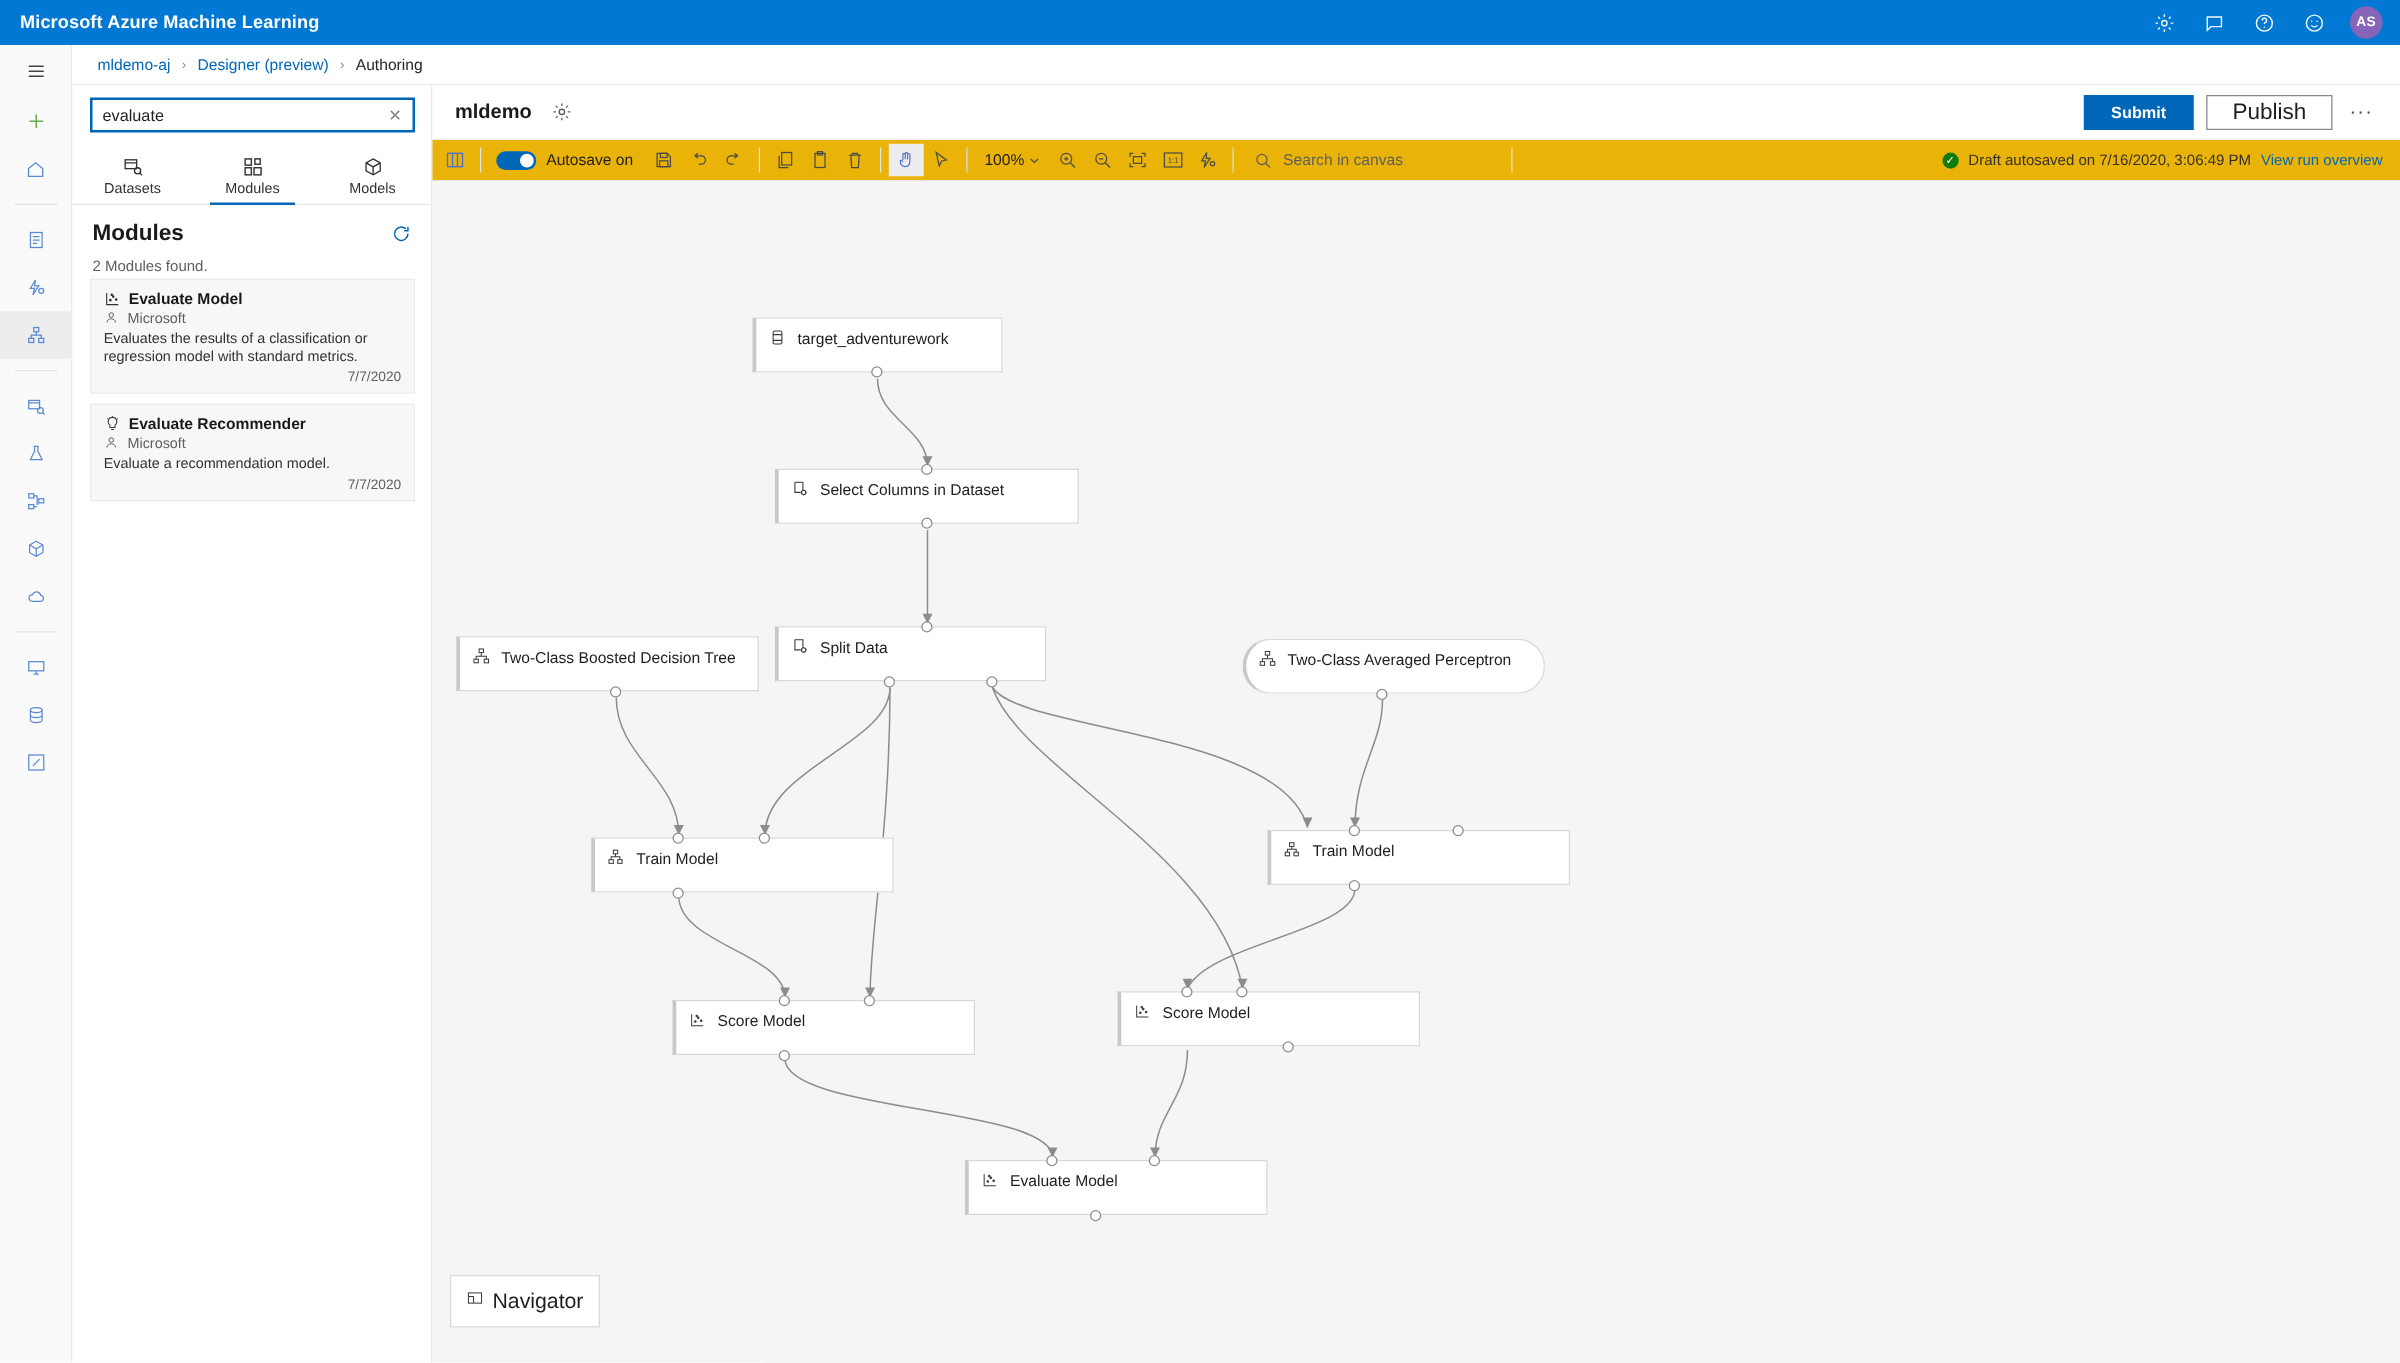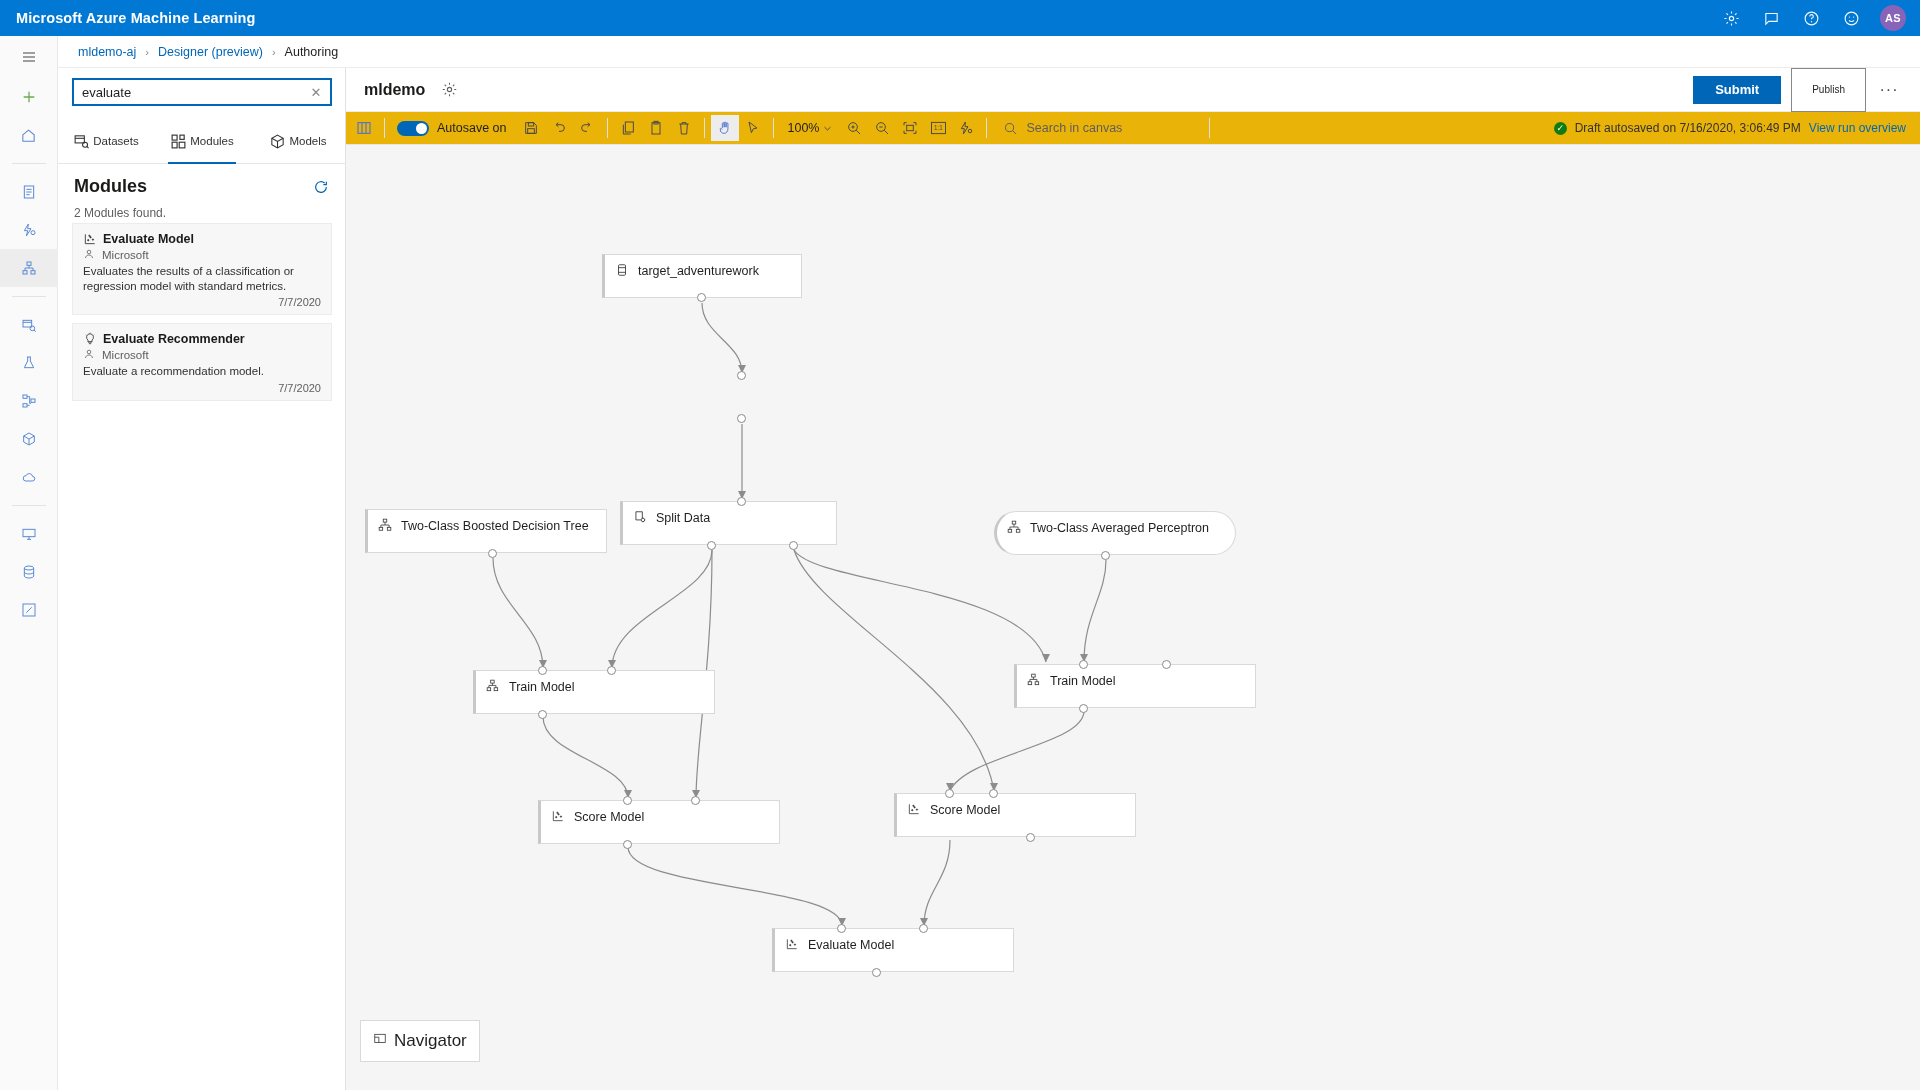--- a/index.html
+++ b/index.html
@@ -79,21 +79,21 @@
   .search-clear {
     width: 20px; height: 20px; display: flex; align-items: center;
     justify-content: center; color: #888; cursor: pointer; font-size: 13px;
   }
 
   .tabs {
     position: absolute; left: 0; top: 80px; width: 288px; height: 48px;
     display: flex; border-bottom: 1px solid #e6e6e6;
   }
   .tab {
-    flex: 1; display: flex; flex-direction: row; align-items: center;
+    flex: 1; display: flex; flex-direction: column; align-items: center;
     justify-content: center; gap: 3px; cursor: pointer;
     font-size: 11.5px; color: #323130; position: relative; padding-top: 3px;
   }
   .tab .tab-ico { height: 17px; display: flex; align-items: center; }
   .tab.active::after {
     content: ""; position: absolute; bottom: -1px; left: 14px; right: 14px;
     height: 2px; background: #0067b8;
   }
   .panel-head {
     position: absolute; left: 0; top: 128px; width: 288px;
@@ -138,22 +138,22 @@
     margin-left: 14px; width: 20px; height: 20px; color: #605e5c;
     display: flex; align-items: center; justify-content: center; cursor: pointer;
   }
   .head-actions { margin-left: auto; display: flex; align-items: center; gap: 10px; }
   .btn-primary {
     background: #0067b8; color: #fff; border: none; height: 28px;
     padding: 0 22px; font-size: 13px; font-weight: bold; cursor: pointer;
     font-family: "Liberation Sans", sans-serif;
   }
   .btn-ghost {
-    background: #fff; color: #201f1e; border: 1px solid #8a8886; height: 44px;
-    padding: 0 20px; font-size: 10px; cursor: pointer;
+    background: #fff; color: #201f1e; border: 1px solid #8a8886; height: 28px;
+    padding: 0 20px; font-size: 18px; cursor: pointer;
     font-family: "Liberation Sans", sans-serif;
   }
   .ellipsis-btn {
     width: 26px; height: 26px; color: #444; font-size: 16px; cursor: pointer;
     display: flex; align-items: center; justify-content: center; letter-spacing: 1px;
   }
 
   
   .toolbar {
     position: absolute; left: 0; top: 44px; width: 1574px; height: 33px;
@@ -647,20 +647,33 @@
           <svg width="14" height="14" viewBox="0 0 24 24" fill="none" stroke="#3a3a3a" stroke-width="1.5">
               <rect x="6" y="3" width="12" height="18" rx="2"></rect>
               <path d="M6 8h12M6 16h12"></path>
             </svg>
         </span>
         <span>target_adventurework</span>
       </span>
     </div>
     <div class="port" style="left:351px; top:148px;"></div>
 
+    <div class="node" style="left:274px; top:230px; width:243px;">
+      <span class="node-label">
+        <span class="nico">
+          <svg width="14" height="14" viewBox="0 0 24 24" fill="none" stroke="#3a3a3a" stroke-width="1.5">
+              <path d="M5 3h11v11"></path>
+              <path d="M5 3v14h8"></path>
+              <circle cx="17" cy="17" r="3"></circle>
+              <path d="M17 14.2v-1M17 21v-1M14.2 17h-1M21 17h-1"></path>
+            </svg>
+        </span>
+        <span>Select Columns in Dataset</span>
+      </span>
+    </div>
     <div class="port" style="left:391px; top:226px;"></div>
     <div class="port" style="left:391px; top:269px;"></div>
 
     <div class="node" style="left:274px; top:356px; width:217px;">
       <span class="node-label">
         <span class="nico">
           <svg width="14" height="14" viewBox="0 0 24 24" fill="none" stroke="#3a3a3a" stroke-width="1.5">
               <path d="M5 3h11v11"></path>
               <path d="M5 3v14h8"></path>
               <circle cx="17" cy="17" r="3"></circle>

